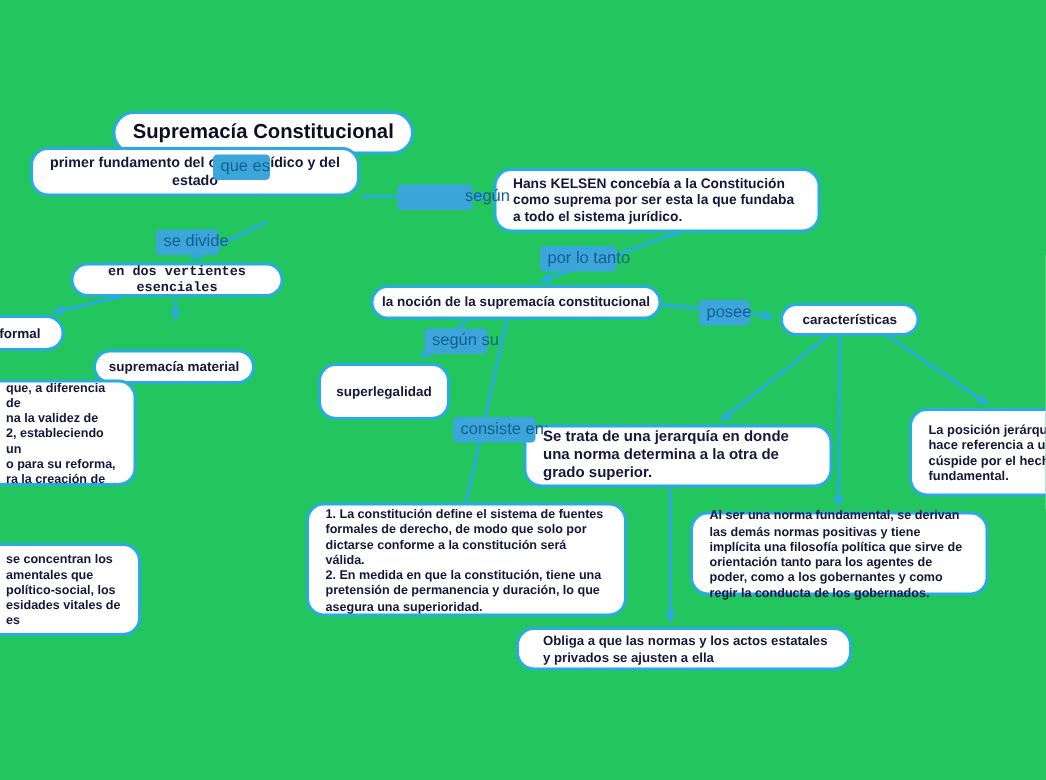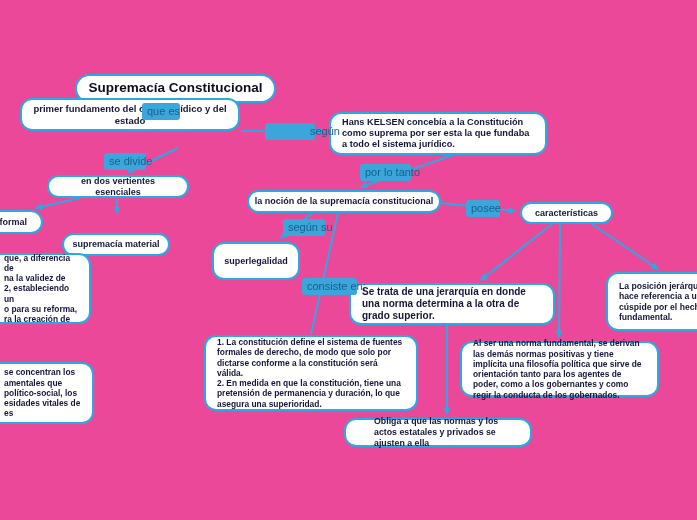--- a/index.html
+++ b/index.html
@@ -1,18 +1,18 @@
 <!DOCTYPE html>
 <html><head>
 <meta charset="utf-8">
 <style>
   html,body{margin:0;padding:0;}
   .canvas{
     position:relative;width:697px;height:520px;overflow:hidden;
-    background:#ec4899;
+    background:#22c55e;
     font-family:"Liberation Sans","DejaVu Sans",sans-serif;
   }
   svg.wires{position:absolute;left:0;top:0;z-index:1;}
   .node{
     position:absolute;z-index:2;box-sizing:border-box;
     background:#ffffff;border:2px solid #29abe2;border-radius:12px;
     color:#16163a;font-weight:bold;font-size:9px;line-height:1.22;
     display:flex;align-items:center;justify-content:center;text-align:center;
     padding:3px 8px;white-space:pre-line;
   }
@@ -51,21 +51,21 @@
       <line x1="447" y1="325" x2="447" y2="414" marker-end="url(#arr)"></line>
     </g>
   </svg>
 
   <div class="node title" style="left:75px;top:74px;width:201px;height:29px;">Supremacía Constitucional</div>
 
   <div class="node" style="left:20px;top:98px;width:220px;height:33px;font-size:9.5px;">primer fundamento del orden jurídico y del estado</div>
 
   <div class="node para" style="left:329px;top:112px;width:218px;height:43px;font-size:9.2px;">Hans KELSEN concebía a la Constitución como suprema por ser esta la que fundaba a todo el sistema jurídico.</div>
 
-  <div class="node" style="left:47px;top:175px;width:142px;height:23px;">en dos vertientes esenciales</div>
+  <div class="node" style="left:47px;top:175px;width:142px;height:23px;font-family:Liberation Mono, monospace;">en dos vertientes esenciales</div>
 
   <div class="node" style="left:-70px;top:210px;width:113px;height:24px;justify-content:flex-end;padding-right:14px;">formal</div>
 
   <div class="node" style="left:62px;top:217px;width:108px;height:23px;margin-top:16px;">supremacía material</div>
 
   <div class="node para" style="left:-14px;top:253px;width:105px;height:71px;padding-left:16px;font-size:8.4px;">que, a diferencia de
 na la validez de
 2, estableciendo un
 o para su reforma,
 ra la creación de</div>
@@ -87,21 +87,21 @@
   <div class="node para" style="left:606px;top:272px;width:131px;height:59px;font-size:8.6px;">La posición jerárquic
 hace referencia a una
 cúspide por el hecho
 fundamental.</div>
 
   <div class="node para" style="left:204px;top:335px;width:214px;height:76px;font-size:8.4px;">1. La constitución define el sistema de fuentes formales de derecho, de modo que solo por dictarse conforme a la constitución será válida.
 2. En medida en que la constitución, tiene una pretensión de permanencia y duración, lo que asegura una superioridad.</div>
 
   <div class="node para" style="left:460px;top:341px;width:199px;height:56px;font-size:8.4px;">Al ser una norma fundamental, se derivan las demás normas positivas y tiene implícita una filosofía política que sirve de orientación tanto para los agentes de poder, como a los gobernantes y como regir la conducta de los gobernados.</div>
 
-  <div class="node para" style="left:344px;top:418px;width:188px;height:29px;font-size:8.8px;padding-left:28px;">Obliga a que las normas y los actos estatales y privados se ajusten a ella</div>
+  <div class="node para" style="left:344px;top:418px;width:224px;height:29px;font-size:8.8px;padding-left:16px;">Obliga a que las normas y los actos estatales y privados se ajusten a ella</div>
 
   <div class="wire-label" style="left:142px;top:103px;width:38px;">que es</div>
   <div class="wire-label" style="left:265px;top:123px;width:37px;padding-left:45px;">según</div>
   <div class="wire-label" style="left:104px;top:153px;width:42px;">se divide</div>
   <div class="wire-label" style="left:360px;top:164px;width:51px;">por lo tanto</div>
   <div class="wire-label" style="left:466px;top:200px;width:34px;">posee</div>
   <div class="wire-label" style="left:283px;top:219px;width:42px;">según su</div>
   <div class="wire-label" style="left:302px;top:266px;width:55px;margin-top:12px;">consiste en:</div>
 
 </div>

